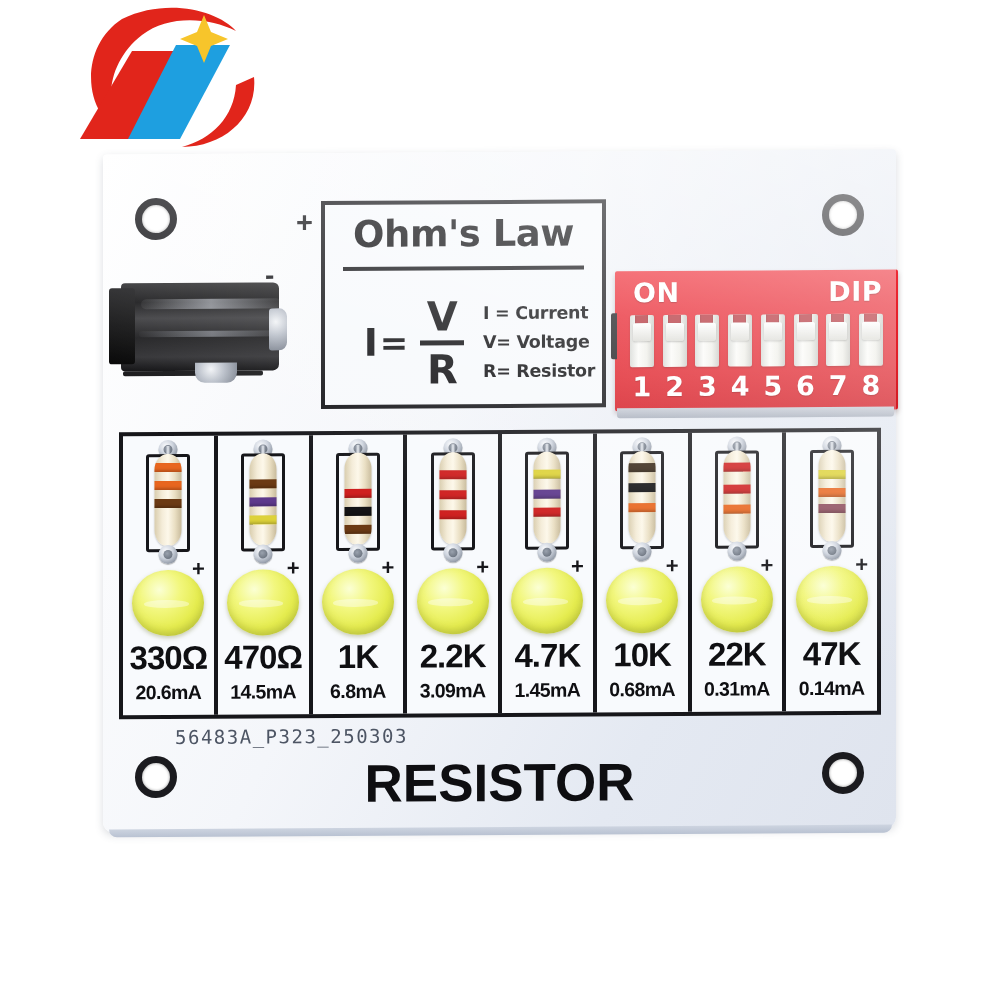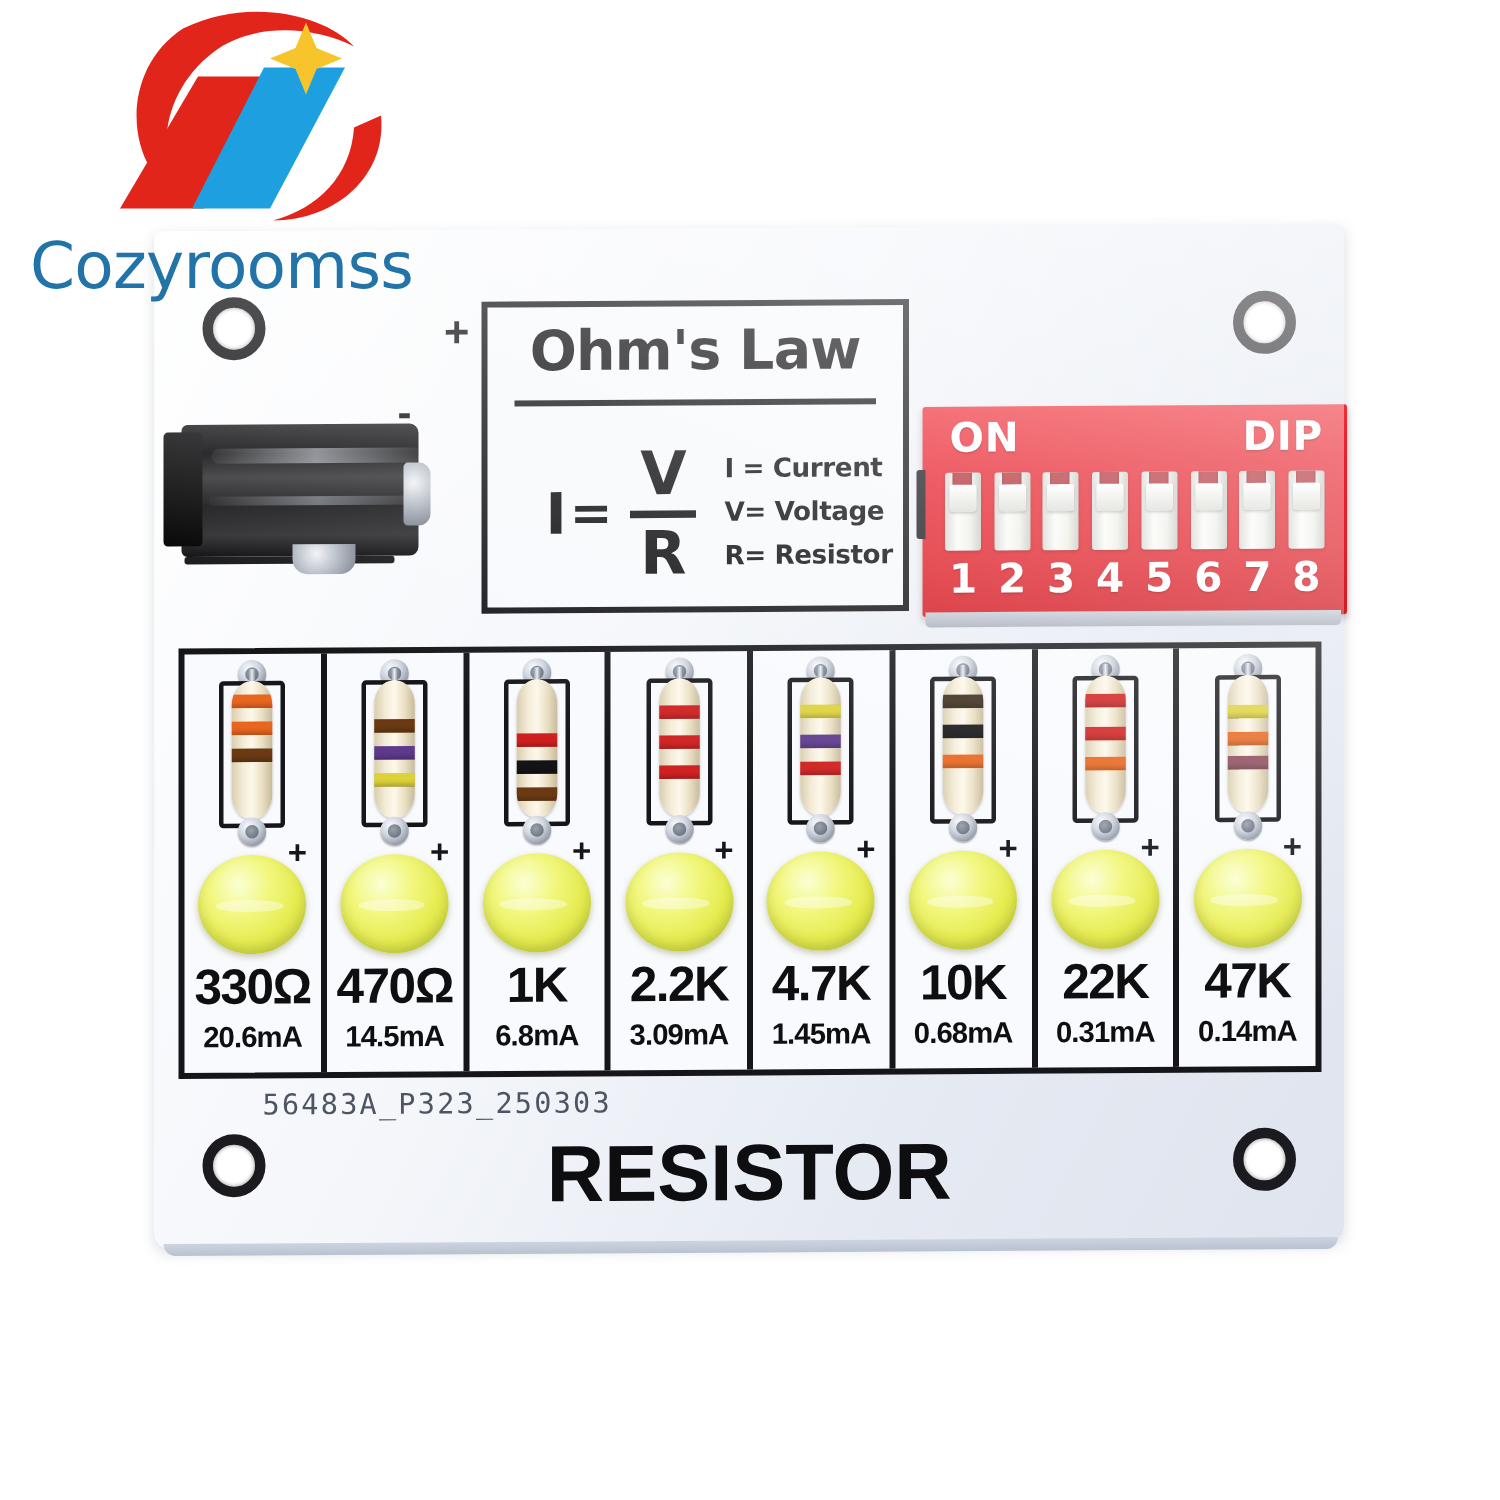--- a/index.html
+++ b/index.html
@@ -367,21 +367,20 @@
 <body>
 
 <div id="watermark">
   <svg id="wm-mark" viewBox="0 0 230 150">
     <path d="M64 14 C110 -8 160 6 178 26 C150 12 110 10 84 30 C50 56 42 104 70 130 C26 116 18 44 64 14 Z" fill="#e1251b"></path>
     <path d="M196 72 C200 112 166 142 124 142 C154 134 176 112 178 80 Z" fill="#e1251b"></path>
     <path d="M74 46 L140 46 L78 134 L22 134 Z" fill="#e1251b"></path>
     <path d="M118 40 L172 40 L122 134 L70 134 Z" fill="#1e9fe0"></path>
     <path d="M146 10 l7 17 17 7 -17 7 -7 17 -7 -17 -17 -7 17 -7 z" fill="#f7c52b"></path>
   </svg>
-  <div id="wm-text">Cozyroomss</div>
 </div>
 
 <div id="board">
   <div class="board-edge-bottom"></div>
 
   <div class="hole tl"></div>
   <div class="hole tr"></div>
   <div class="hole bl"></div>
   <div class="hole br"></div>
 

